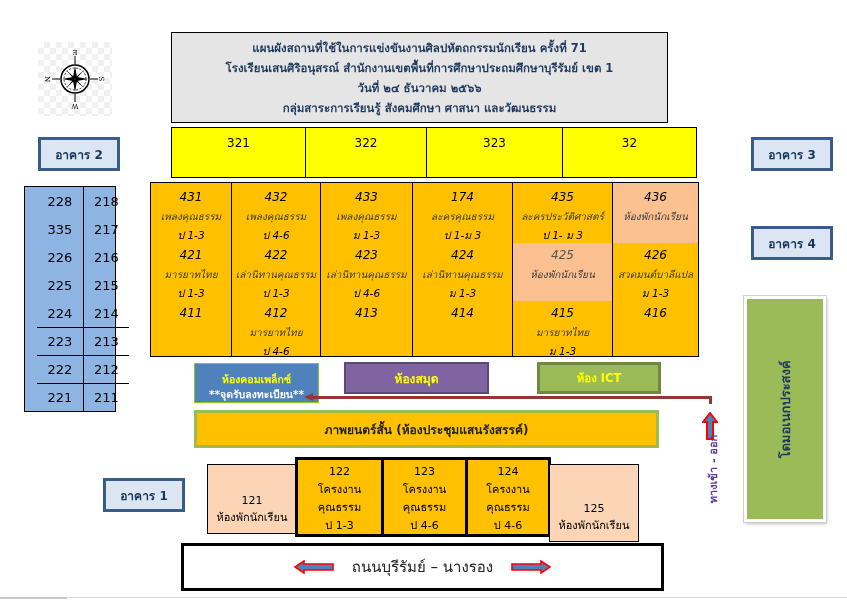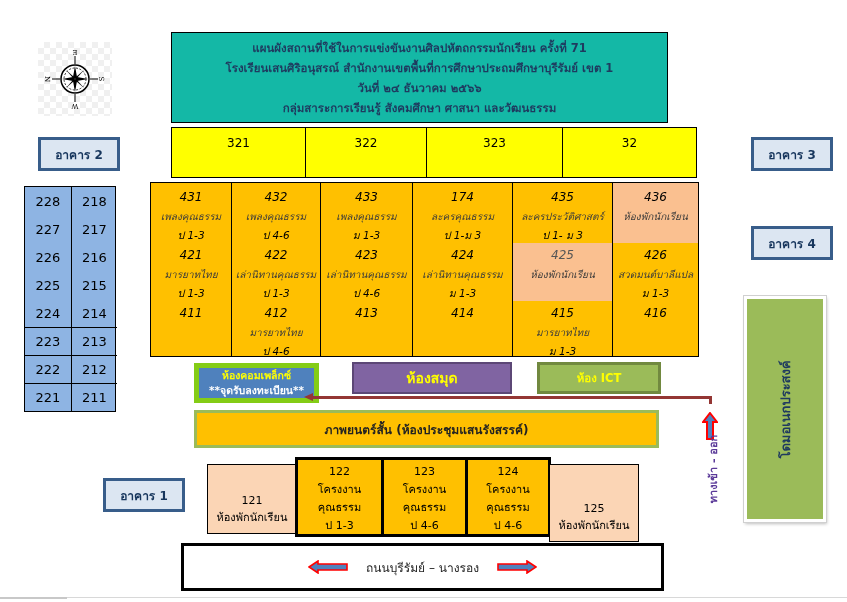--- a/index.html
+++ b/index.html
@@ -8,21 +8,21 @@
   .abs { position: absolute; }
 
   
   .compass { left: 38px; top: 42px; width: 74px; height: 74px;
     background-image: linear-gradient(45deg, #f0f0f0 25%, transparent 25%, transparent 75%, #f0f0f0 75%),
                       linear-gradient(45deg, #f0f0f0 25%, transparent 25%, transparent 75%, #f0f0f0 75%);
     background-size: 12px 12px; background-position: 0 0, 6px 6px; }
   .compass svg { width: 74px; height: 74px; }
 
   
-  .title-box { left: 171px; top: 32px; width: 497px; height: 91px; background: #14b8a6; border: 1px solid #000;
+  .title-box { left: 171px; top: 32px; width: 497px; height: 91px; background: #e5e5e5; border: 1px solid #000;
     display: flex; flex-direction: column; align-items: center; justify-content: center; gap: 2px; }
   .title-line { font-size: 11.5px; font-weight: bold; color: #1f3a5f; line-height: 18px; white-space: nowrap; }
 
   
   .bldg-label { width: 82px; height: 34px; background: #dce6f2; border: 3px solid #385d8a;
     display: flex; align-items: center; justify-content: center; font-size: 12px; font-weight: bold; color: #17365d; }
 
   
   .b3-row { left: 171px; top: 127px; width: 526px; height: 51px; background: #ffff00; border: 1.5px solid #000; display: flex; }
   .b3-cell { border-right: 1px solid #000; text-align: center; font-size: 12px; padding-top: 8px; }
@@ -40,25 +40,25 @@
   .room-lvl { font-size: 10.5px; line-height: 19px; display: block; }
 
   
   .b2-grid { left: 24px; top: 186px; width: 92px; height: 226px; background: #8eb4e3; border: 1px solid #000; display: grid;
     grid-template-columns: 47px 45px; }
   .b2-cell { text-align: center; font-size: 13px; border-right: 1px solid #000; display: flex; align-items: center; justify-content: center; }
   .b2-cell:nth-child(2n) { border-right: none; }
   .b2-cell.line { border-top: 1px solid #000; }
 
   
-  .computer-room { left: 194px; top: 363px; width: 125px; height: 40px; background: #4f81bd; border: 5px solid #84cc16;
-    color: #ffff00; font-size: 10.5px; font-weight: bold; text-align: center; padding-top: 0; line-height: 15px; }
+  .computer-room { left: 194px; top: 363px; width: 125px; height: 40px; background: #4f81bd; border: 1px solid #84cc16;
+    color: #ffff00; font-size: 10.5px; font-weight: bold; text-align: center; padding-top: 8px; line-height: 15px; }
   .computer-room .reg { color: #fff; font-weight: bold; }
-  .library { left: 352px; top: 362px; width: 160px; height: 32px; background: #8064a2; border: 2px solid #5c4776;
-    color: #ffff00; font-size: 14px; font-weight: bold; display: flex; align-items: center; justify-content: center; }
+  .library { left: 344px; top: 362px; width: 145px; height: 32px; background: #8064a2; border: 2px solid #5c4776;
+    color: #ffff00; font-size: 12px; font-weight: bold; display: flex; align-items: center; justify-content: center; }
   .ict-room { left: 537px; top: 362px; width: 124px; height: 32px; background: #9bbb59; border: 3px solid #71893f;
     color: #ffff00; font-size: 11.5px; font-weight: bold; display: flex; align-items: center; justify-content: center; }
 
   
   .hall { left: 194px; top: 410px; width: 465px; height: 38px; background: #ffc000; border: 3px solid #9bbb59;
     display: flex; align-items: center; justify-content: center; font-size: 12px; font-weight: bold; color: #222; }
 
   
   .path-h { left: 312px; top: 396px; width: 400px; height: 3px; background: #943634; }
   .path-v { left: 709px; top: 396px; width: 3px; height: 8px; background: #943634; }
@@ -75,21 +75,21 @@
   .dome span { transform: rotate(-90deg); white-space: nowrap; font-size: 13px; font-weight: bold; color: #1f3a5f; }
 
   
   .b1-side { background: #fbd5b5; border: 1.5px solid #000; font-size: 11px; text-align: center;
     display: flex; flex-direction: column; justify-content: flex-end; padding-bottom: 7px; line-height: 17px; }
   .b1-room { background: #ffc000; border: 3px solid #000; font-size: 11px; text-align: center; padding-top: 3px; line-height: 18px; }
 
   
   .road { left: 181px; top: 543px; width: 483px; height: 48px; background: #fff; border: 3px solid #000;
     display: flex; align-items: center; justify-content: center; gap: 18px; }
-  .road-label { font-size: 12px; color: #222; }
+  .road-label { font-size: 15px; color: #222; }
   .road-arrow { width: 40px; height: 14px; }
 
   .bottom-line { left: 0; top: 597px; width: 847px; height: 1px; background: #d8d8d8; }
   .bottom-line-l { left: 0; top: 597px; width: 67px; height: 2px; background: #c8c8c8; }
 </style>
 </head>
 <body>
 
 <div class="abs compass">
   <svg viewBox="0 0 74 74">
@@ -229,24 +229,24 @@
       <span class="room-num">426</span>
       <span class="room-act">สวดมนต์บาลีแปล</span>
       <span class="room-lvl">ม 1-3</span>
     </div>
     <div class="b4-cell" style="top:120px;">
       <span class="room-num">416</span>
     </div>
   </div>
 </div>
 
-<div class="abs b2-grid" style="grid-template-rows: 28px 28px 28px 28px 28px 28px 28px 28px;">
+<div class="abs b2-grid" style="grid-template-rows: 28px 28px 28px 28px 28px 28px 28px 28px; padding-left: 12px;">
   <div class="b2-cell">228</div>
   <div class="b2-cell">218</div>
-  <div class="b2-cell">227</div>
+  <div class="b2-cell">335</div>
   <div class="b2-cell">217</div>
   <div class="b2-cell">226</div>
   <div class="b2-cell">216</div>
   <div class="b2-cell">225</div>
   <div class="b2-cell">215</div>
   <div class="b2-cell">224</div>
   <div class="b2-cell">214</div>
   <div class="b2-cell line">223</div>
   <div class="b2-cell line">213</div>
   <div class="b2-cell line">222</div>

